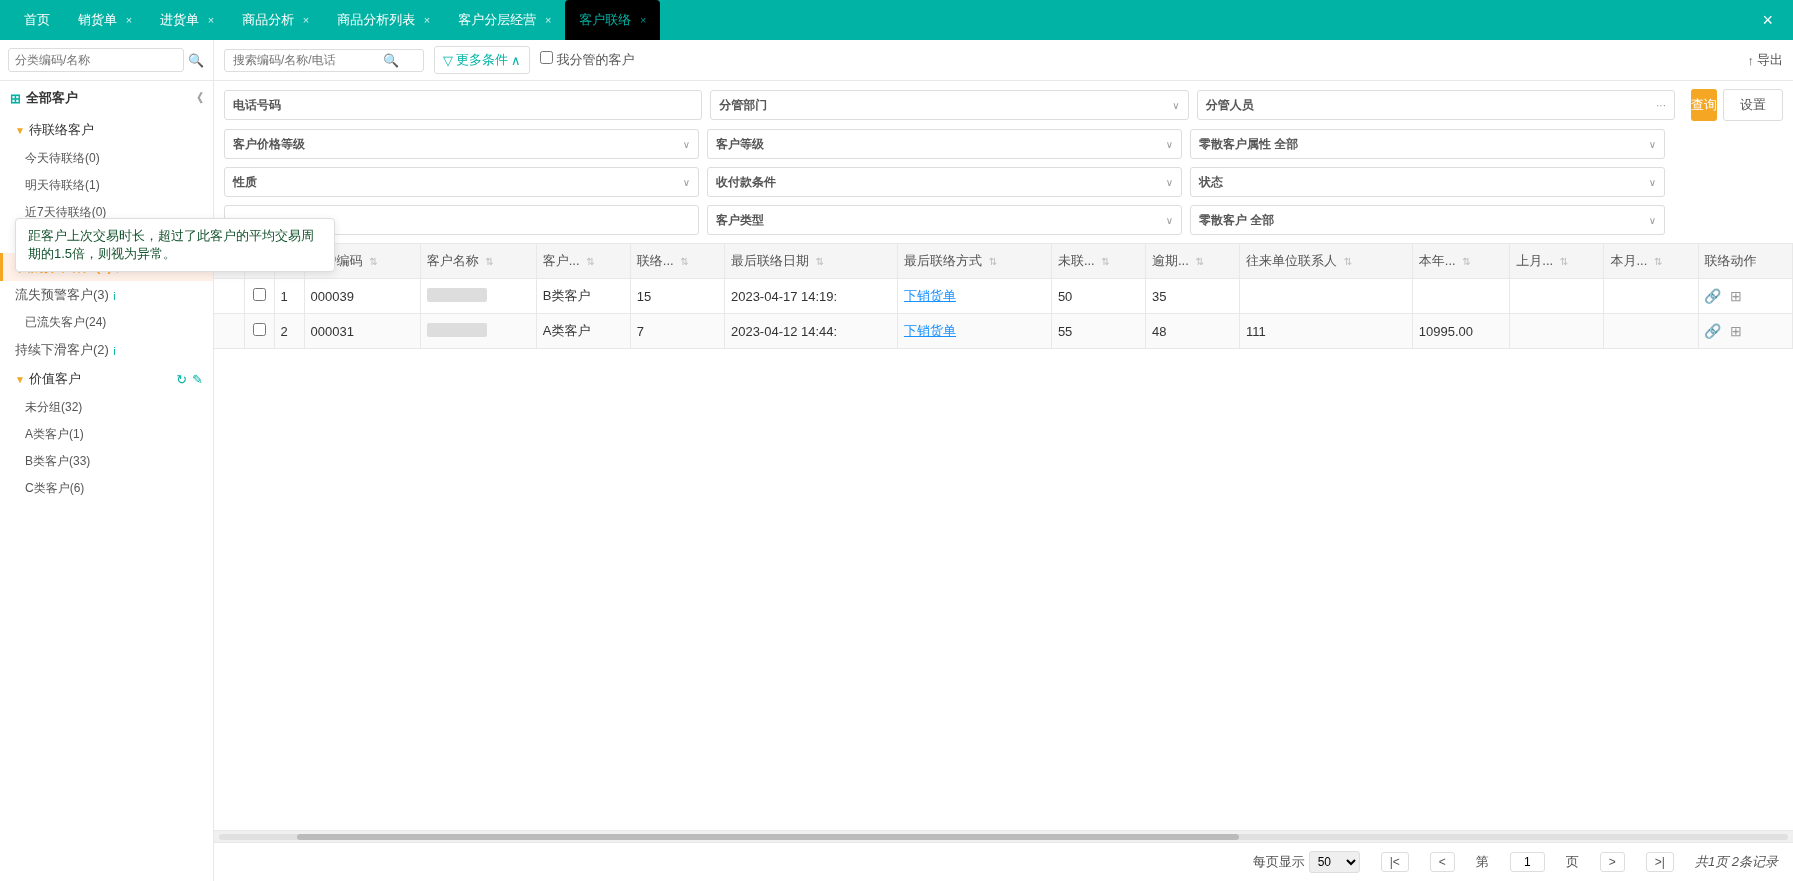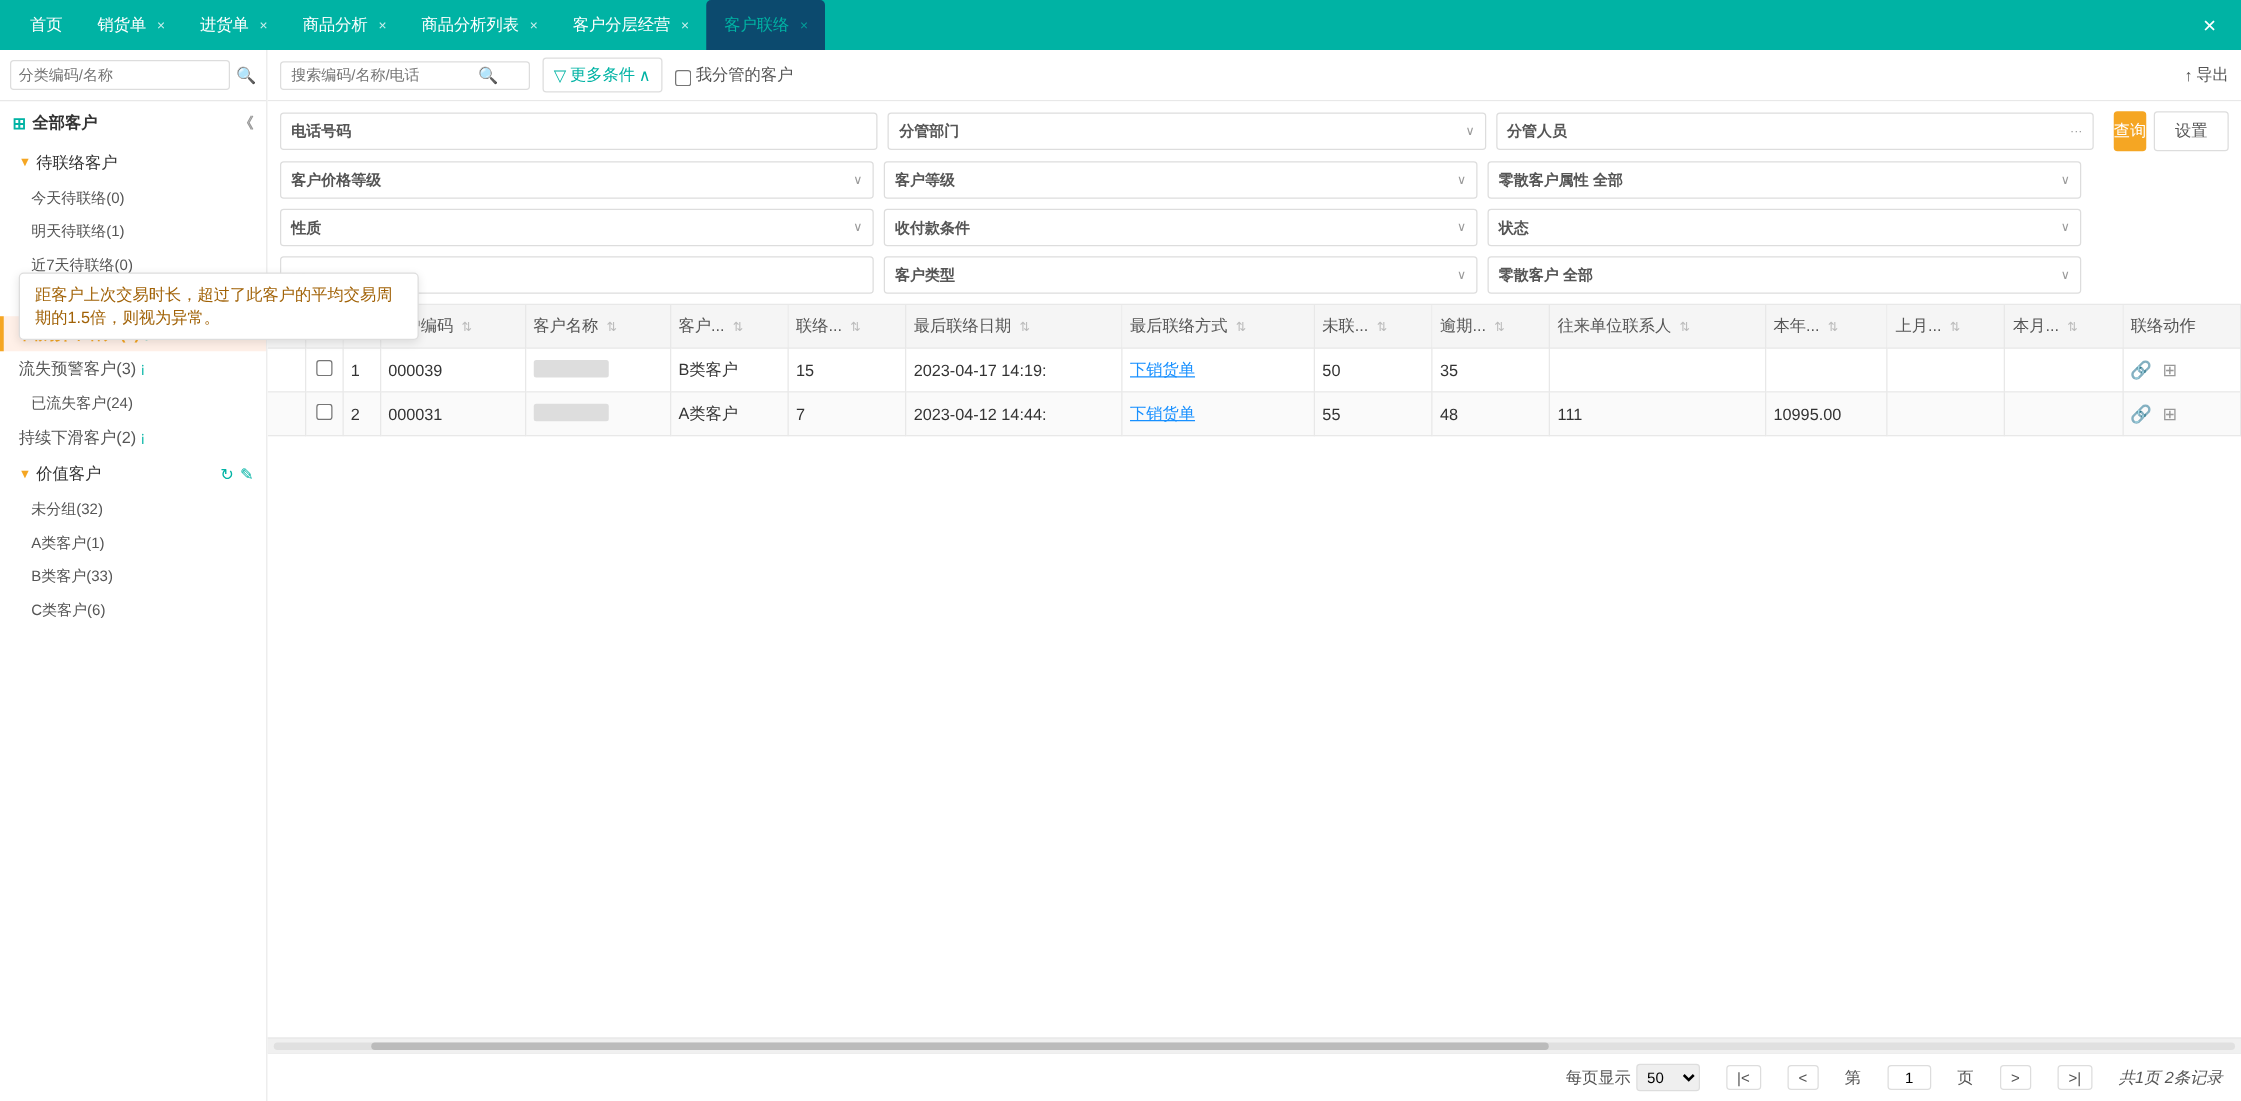--- a/index.html
+++ b/index.html
@@ -1,21 +1,21 @@
 <!DOCTYPE html>
 <html><head>
   <meta charset="utf-8">
   <style>
     * { box-sizing: border-box; margin: 0; padding: 0; font-family: "Microsoft YaHei", "微软雅黑", Arial, sans-serif; font-size: 13px; }
     body { background: #f5f5f5; width: 1793px; min-height: 881px; overflow: hidden; }
 
     
     .top-nav { background: #00b3a4; height: 40px; display: flex; align-items: center; padding: 0 10px; }
     .top-nav .nav-item { color: #fff; padding: 0 14px; height: 40px; line-height: 40px; cursor: pointer; font-size: 13px; white-space: nowrap; }
-    .top-nav .nav-item.active { background: #0c4a6e; color: #00b3a4; border-radius: 4px 4px 0 0; }
+    .top-nav .nav-item.active { background: #000000; color: #00b3a4; border-radius: 4px 4px 0 0; }
     .top-nav .nav-item .close-x { margin-left: 5px; font-size: 11px; opacity: 0.8; }
     .top-nav .spacer { flex: 1; }
     .top-nav .close-btn { color: #fff; font-size: 18px; cursor: pointer; padding: 0 10px; }
 
     
     .main-layout { display: flex; height: calc(881px - 40px); }
 
     
     .sidebar { width: 214px; background: #fff; border-right: 1px solid #e8e8e8; display: flex; flex-direction: column; overflow-y: auto; }
     .sidebar-search { padding: 8px; display: flex; align-items: center; border-bottom: 1px solid #e8e8e8; }
@@ -25,32 +25,32 @@
     .sidebar-section-title .title-text { display: flex; align-items: center; gap: 5px; }
     .sidebar-section-title .grid-icon { color: #00b3a4; }
     .sidebar-collapse-btn { color: #999; cursor: pointer; font-size: 12px; }
     .sidebar-group { }
     .sidebar-group-title { padding: 6px 10px 6px 15px; color: #333; display: flex; align-items: center; gap: 4px; cursor: pointer; font-size: 12px; }
     .sidebar-group-title .arrow { color: #f5a623; font-size: 10px; }
     .sidebar-item { padding: 5px 10px 5px 25px; color: #555; cursor: pointer; font-size: 12px; white-space: nowrap; }
     .sidebar-item.active { background: #fff0e8; color: #f5a623; font-weight: bold; border-left: 3px solid #f5a623; }
 
     
-    .tooltip-box { position: absolute; top: 218px; left: 15px; background: #fff; border: 1px solid #ddd; border-radius: 4px; padding: 8px 12px; font-size: 12px; color: #a16207; max-width: 320px; z-index: 100; box-shadow: 0 2px 8px rgba(0,0,0,0.1); }
+    .tooltip-box { position: absolute; top: 218px; left: 15px; background: #fff; border: 1px solid #ddd; border-radius: 4px; padding: 8px 12px; font-size: 12px; color: #14532d; max-width: 320px; z-index: 100; box-shadow: 0 2px 8px rgba(0,0,0,0.1); }
 
     
     .content-area { flex: 1; display: flex; flex-direction: column; overflow: hidden; background: #f5f5f5; }
 
     
     .filter-toolbar { background: #fff; padding: 6px 10px; display: flex; align-items: center; gap: 10px; border-bottom: 1px solid #e8e8e8; }
     .filter-search { display: flex; align-items: center; border: 1px solid #ddd; border-radius: 3px; padding: 3px 8px; width: 200px; }
     .filter-search input { border: none; outline: none; font-size: 12px; width: 160px; }
     .filter-search .s-icon { color: #999; cursor: pointer; }
     .filter-more { display: flex; align-items: center; gap: 3px; color: #00b3a4; cursor: pointer; font-size: 12px; padding: 4px 8px; border: 1px solid #ddd; border-radius: 3px; }
-    .filter-checkbox { display: flex; align-items: flex-end; gap: 4px; font-size: 12px; color: #555; cursor: pointer; }
+    .filter-checkbox { display: flex; align-items: flex-start; gap: 4px; font-size: 12px; color: #555; cursor: pointer; }
     .filter-checkbox input[type=checkbox] { cursor: pointer; }
     .export-btn { margin-left: auto; display: flex; align-items: center; gap: 3px; color: #555; cursor: pointer; font-size: 12px; }
 
     
     .filter-rows { background: #fff; padding: 8px 10px; border-bottom: 1px solid #e8e8e8; }
     .filter-row { display: flex; align-items: center; gap: 8px; margin-bottom: 8px; }
     .filter-row:last-child { margin-bottom: 0; }
     .filter-cell { display: flex; align-items: center; flex: 1; border: 1px solid #ddd; border-radius: 3px; padding: 4px 8px; background: #fff; min-height: 30px; }
     .filter-cell .label { color: #555; font-size: 12px; white-space: nowrap; margin-right: 5px; font-weight: bold; }
     .filter-cell .dropdown-arrow { margin-left: auto; color: #999; font-size: 10px; }

